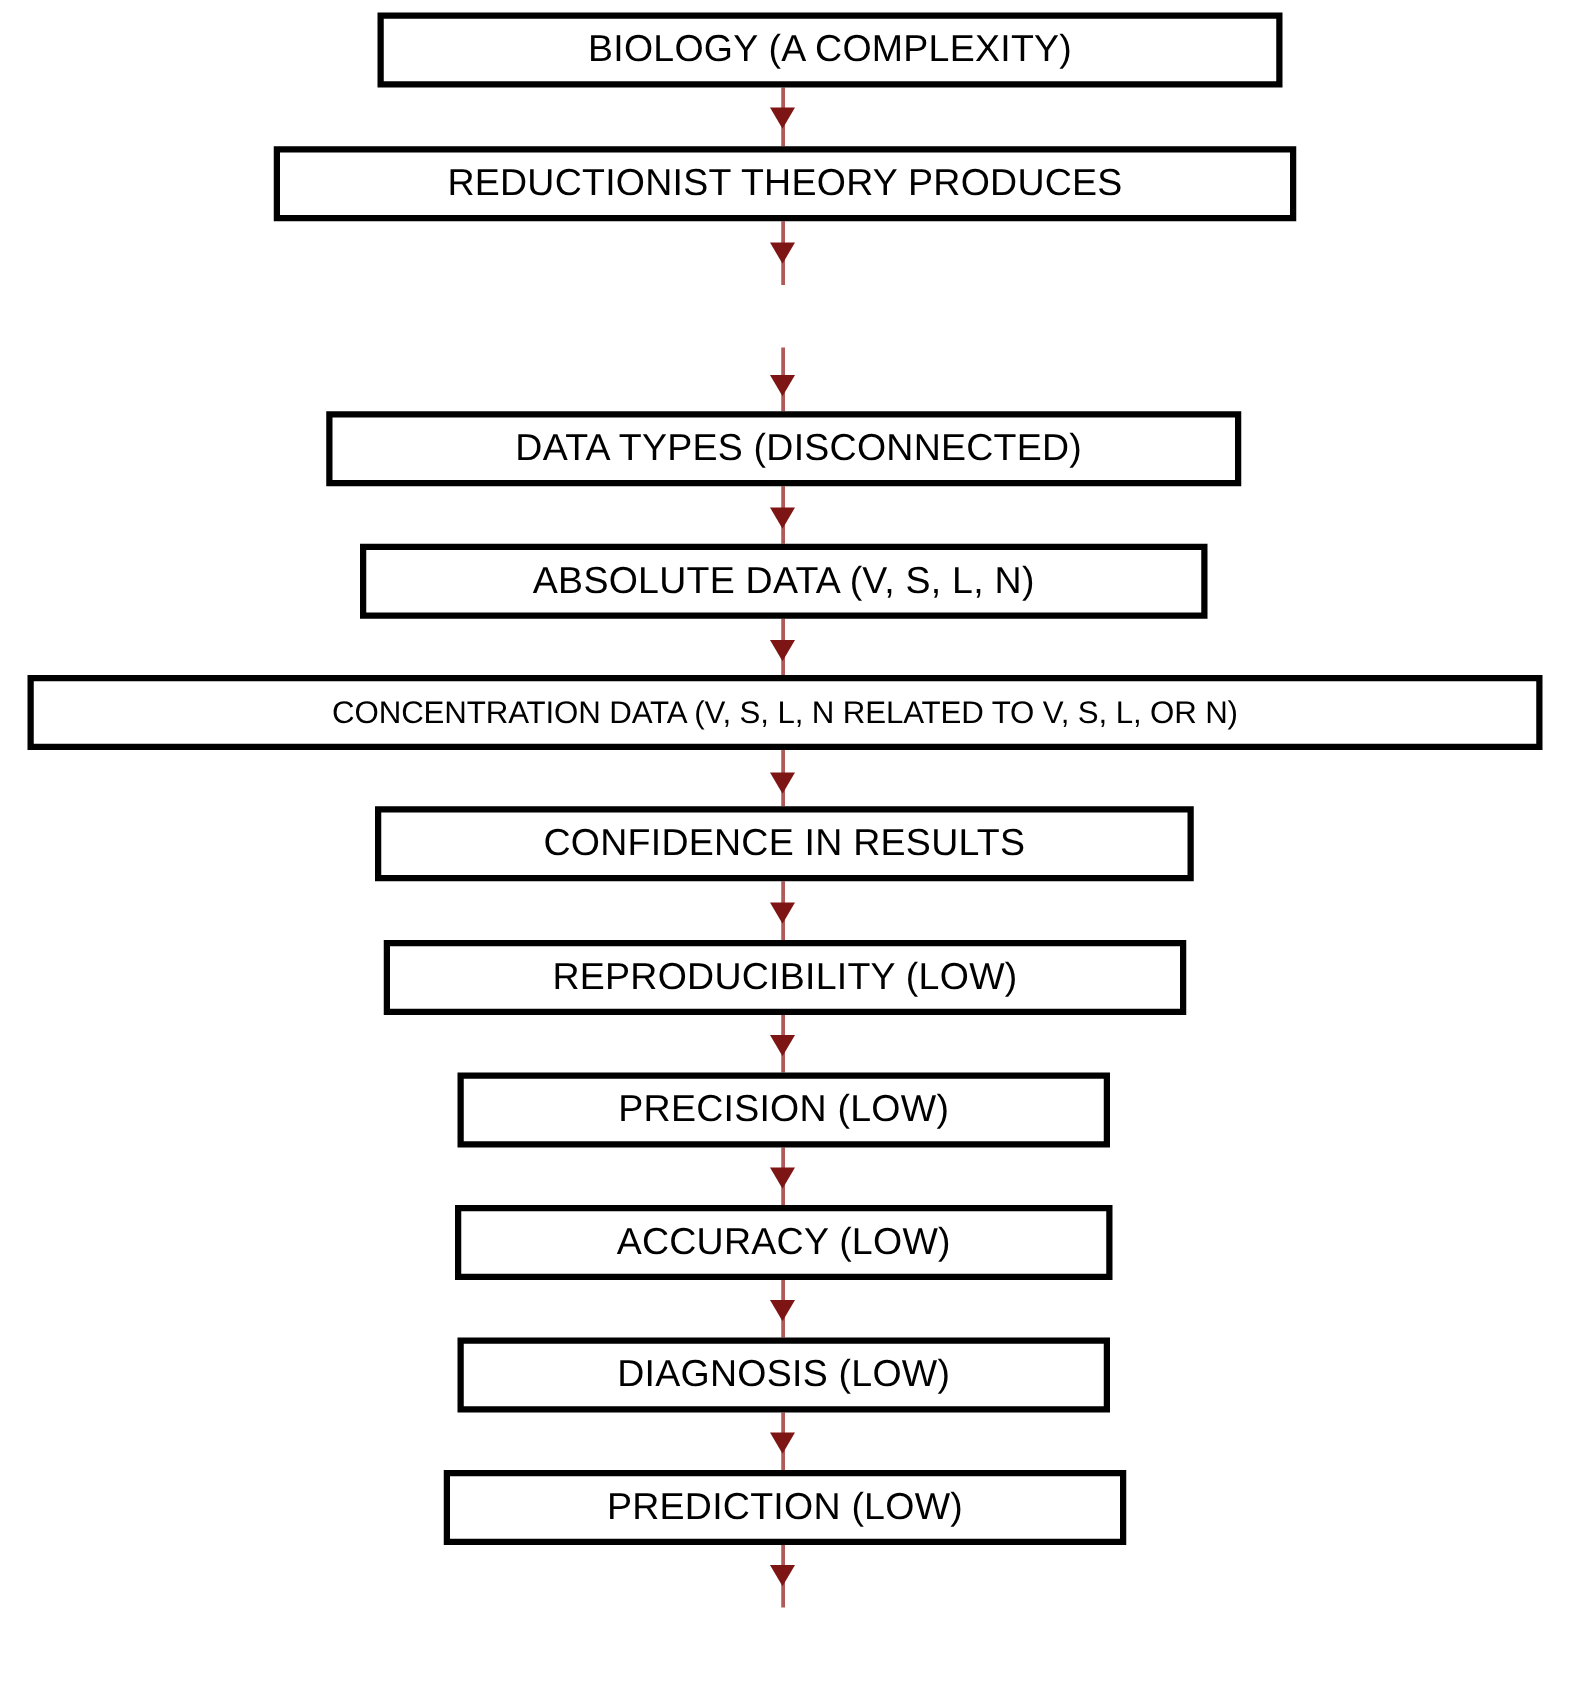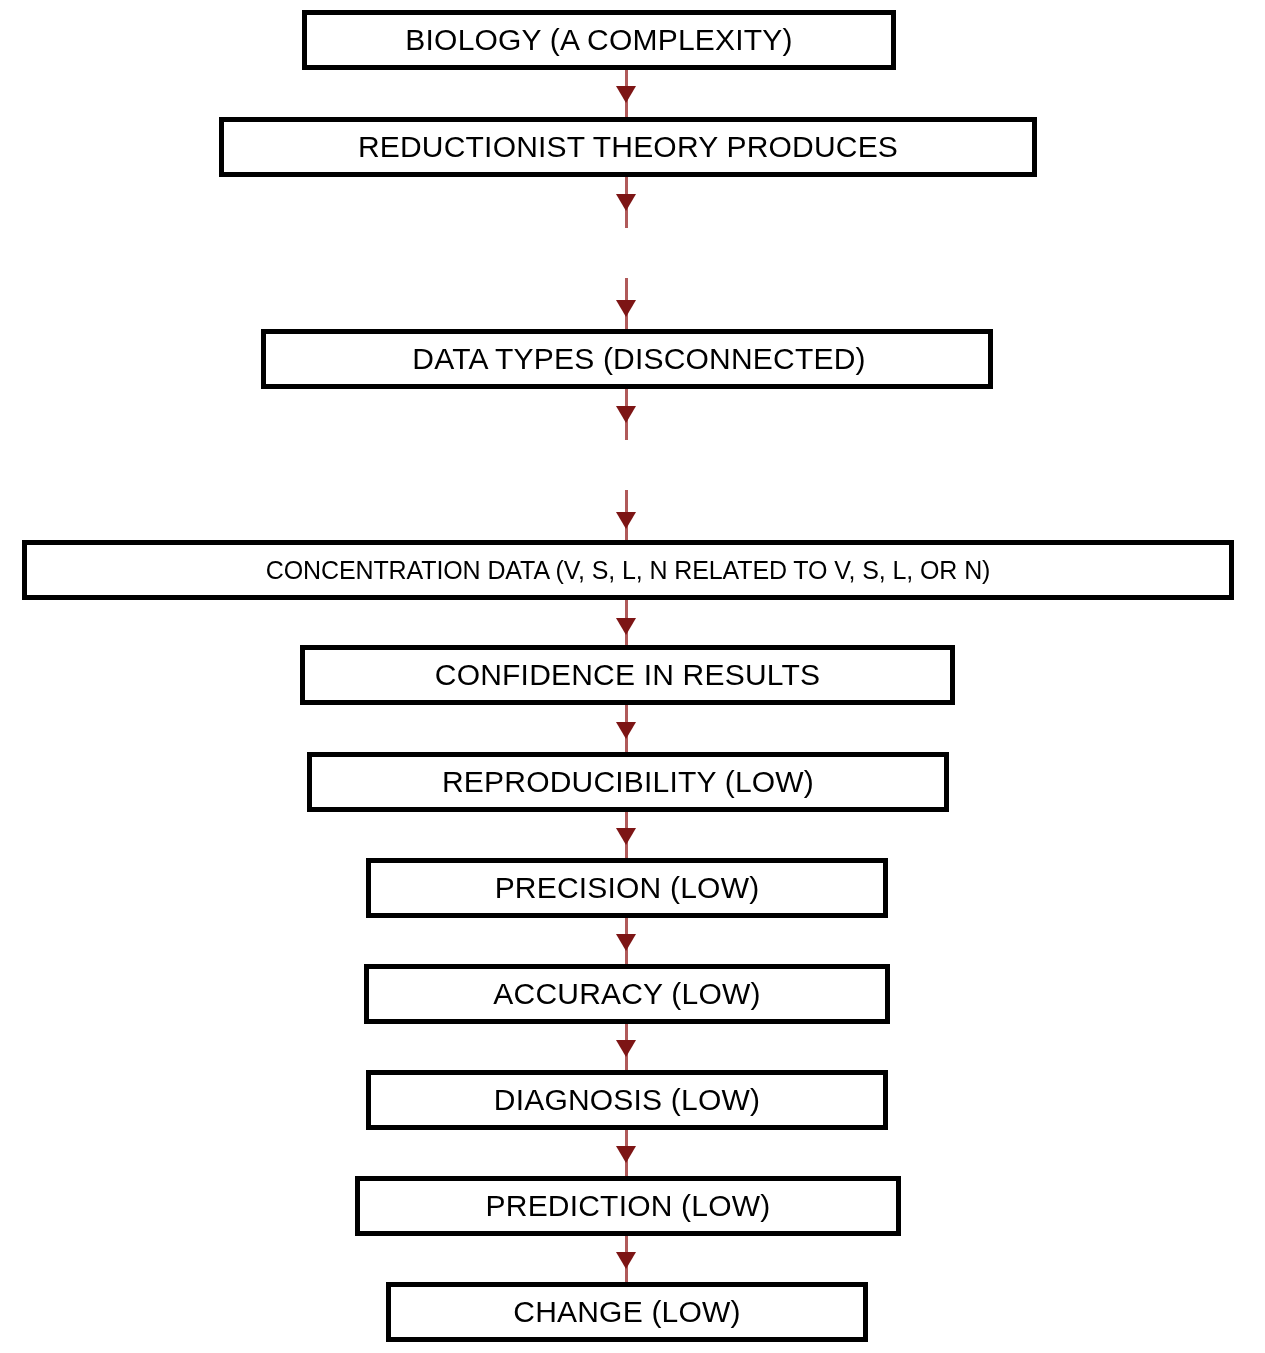--- a/index.html
+++ b/index.html
@@ -124,33 +124,36 @@
   <div class="connector" style="left:611px; top:1124px; width:30px; height:56px;">
     <div class="stem" style="height:56px;"></div>
     <div class="head" style="top:22px;"></div>
   </div>
 
   <div class="connector" style="left:611px; top:1230px; width:30px; height:56px;">
     <div class="stem" style="height:56px;"></div>
     <div class="head" style="top:22px;"></div>
   </div>
 
-  <div class="node" style="left:302px; top:10px; width:594px; height:60px;">
+  <div class="node" style="left:302px; top:10px; width:724px; height:60px;">
     <span class="node-label">BIOLOGY (A COMPLEXITY)</span>
   </div>
 
   <div class="node" style="left:219px; top:117px; width:818px; height:60px;">
     <span class="node-label">REDUCTIONIST THEORY PRODUCES</span>
   </div>
 
 
   <div class="node" style="left:261px; top:329px; width:732px; height:60px;padding-left:24px;">
     <span class="node-label">DATA TYPES (DISCONNECTED)</span>
   </div>
 
+  <div class="node" style="left:288px; top:435px; width:678px; height:60px;">
+    <span class="node-label">ABSOLUTE DATA (V, S, L, N)</span>
+  </div>
 
   <div class="node wide" style="left:22px; top:540px; width:1212px; height:60px;">
     <span class="node-label">CONCENTRATION DATA (V, S, L, N RELATED TO V, S, L, OR N)</span>
   </div>
 
   <div class="node" style="left:300px; top:645px; width:655px; height:60px;">
     <span class="node-label">CONFIDENCE IN RESULTS</span>
   </div>
 
   <div class="node" style="left:307px; top:752px; width:642px; height:60px;">
@@ -166,17 +169,14 @@
   </div>
 
   <div class="node" style="left:366px; top:1070px; width:522px; height:60px;">
     <span class="node-label">DIAGNOSIS (LOW)</span>
   </div>
 
   <div class="node" style="left:355px; top:1176px; width:546px; height:60px;">
     <span class="node-label">PREDICTION (LOW)</span>
   </div>
 
-  <div class="node" style="left:386px; top:1282px; width:482px; height:60px;">
-    <span class="node-label">CHANGE (LOW)</span>
-  </div>
 
 </div>
 
 </body></html>

